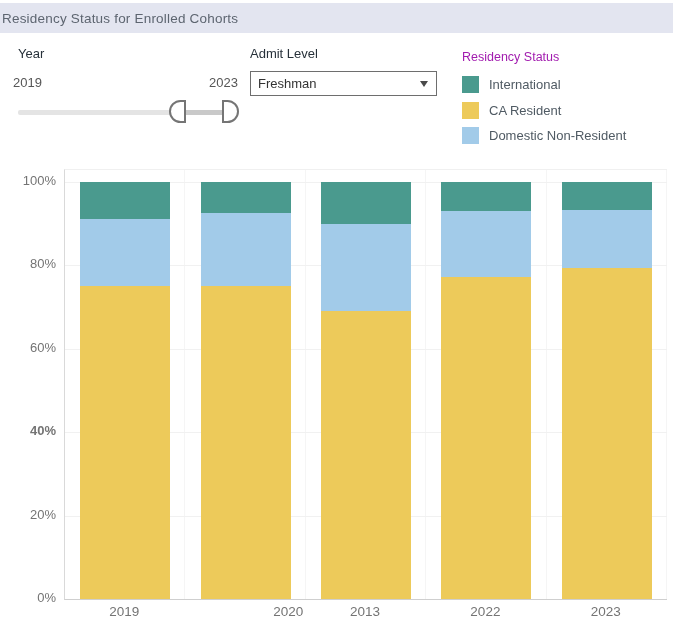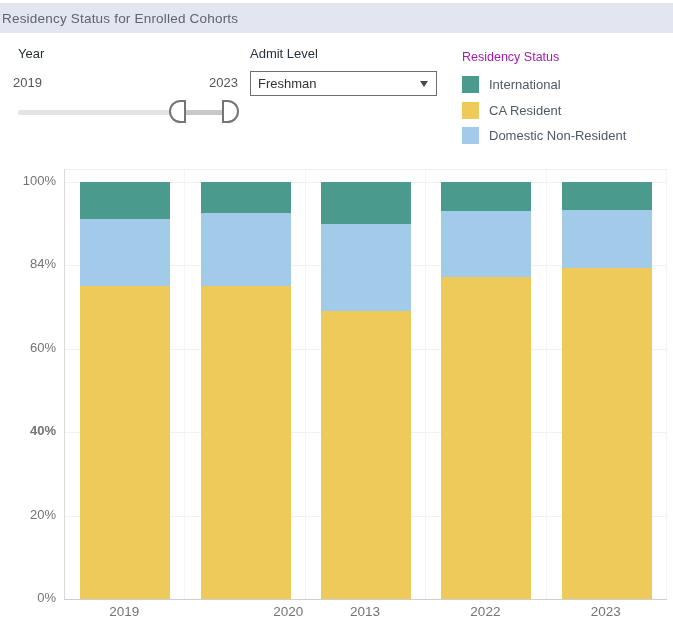--- a/index.html
+++ b/index.html
@@ -101,21 +101,21 @@
 
   <div id="ytitle-clip">
     <div class="y-title">% of Enrolled Cohort</div>
   </div>
 
   <div id="yaxis">
       <div class="ytick" style="top: 590px;">0%</div>
       <div class="ytick" style="top: 506.6px;">20%</div>
       <div class="ytick" style="top: 423.2px; font-weight: bold;">40%</div>
       <div class="ytick" style="top: 339.8px;">60%</div>
-      <div class="ytick" style="top: 256.4px;">84%</div>
+      <div class="ytick" style="top: 256.4px;">80%</div>
       <div class="ytick" style="top: 173px;">100%</div>
     </div>
   <div id="plot">
       <div class="divider" style="left: 119px;"></div>
       <div class="divider" style="left: 240px;"></div>
       <div class="divider" style="left: 360px;"></div>
       <div class="divider" style="left: 481px;"></div>
       <div class="divider" style="left: 601px;"></div>
       <div class="grid" style="top: 345.6px;"></div>
       <div class="grid" style="top: 262.2px;"></div>

